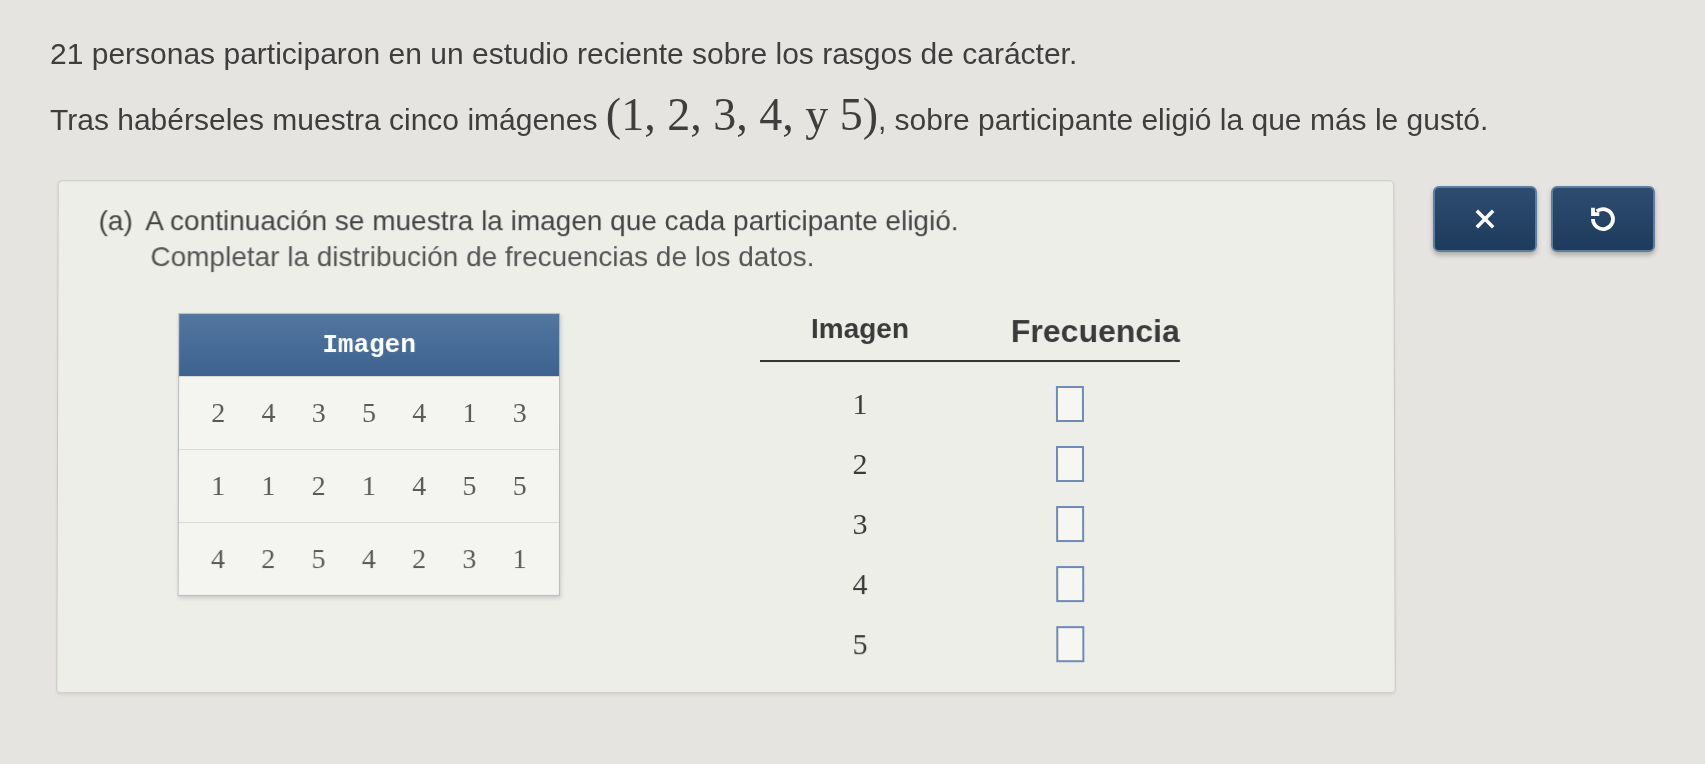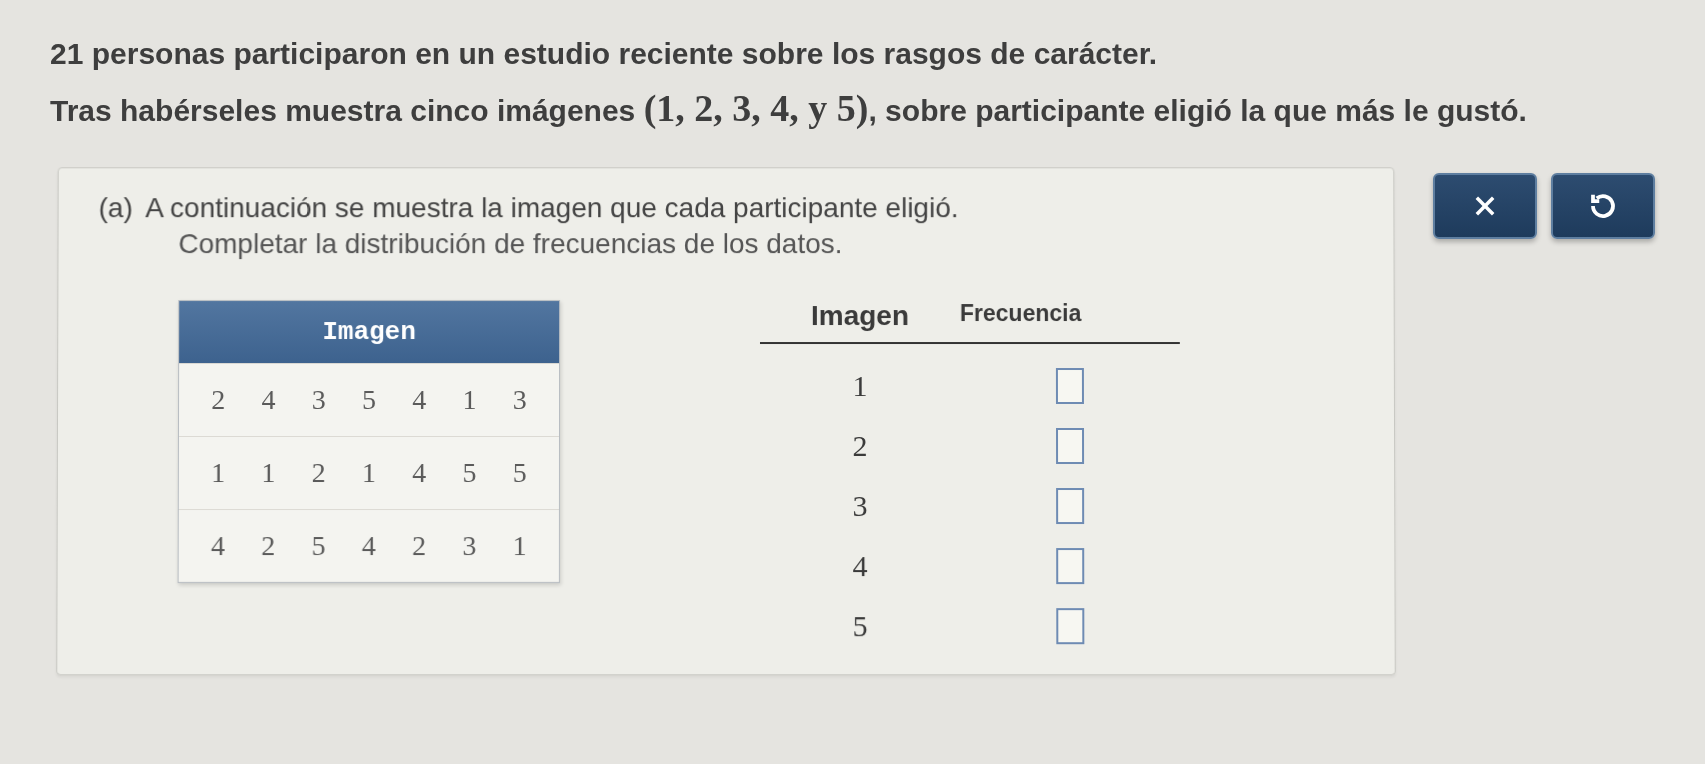--- a/index.html
+++ b/index.html
@@ -14,25 +14,24 @@
   }
   .page {
     padding: 30px 50px 0 50px;
     box-sizing: border-box;
   }
   .intro {
     font-size: 30px;
     line-height: 1.6;
     color: #3e3e3e;
     margin-bottom: 28px;
-    font-weight: bold;
   }
   .intro .paren {
     font-family: "Times New Roman", serif;
-    font-size: 38px;
+    font-size: 46px;
   }
   .content-row {
     display: flex;
     align-items: flex-start;
     gap: 38px;
     padding-left: 7px;
   }
   .card {
     background: #eeeee9;
     border: 1px solid #c8c8c3;
@@ -48,21 +47,21 @@
     color: #444;
   }
   .question-text {
     font-size: 28px;
     color: #444;
     margin-left: 8px;
   }
   .question-sub {
     font-size: 28px;
     color: #555;
-    margin-left: 80px;
+    margin-left: 52px;
     margin-top: 4px;
   }
   .tables-row {
     display: flex;
     align-items: flex-start;
     margin-top: 40px;
     margin-left: 80px;
     gap: 200px;
   }
   
@@ -104,23 +103,23 @@
     padding-bottom: 10px;
   }
   .ft-col-imagen {
     width: 200px;
     text-align: center;
     font-weight: bold;
     font-size: 28px;
   }
   .ft-col-frec {
     width: 220px;
-    text-align: left;
+    text-align: right;
     font-weight: bold;
-    font-size: 23px;
+    font-size: 32px;
   }
   .ft-row {
     display: flex;
     align-items: center;
     margin-top: 24px;
   }
   .ft-num {
     width: 200px;
     text-align: center;
     font-family: "Times New Roman", serif;

